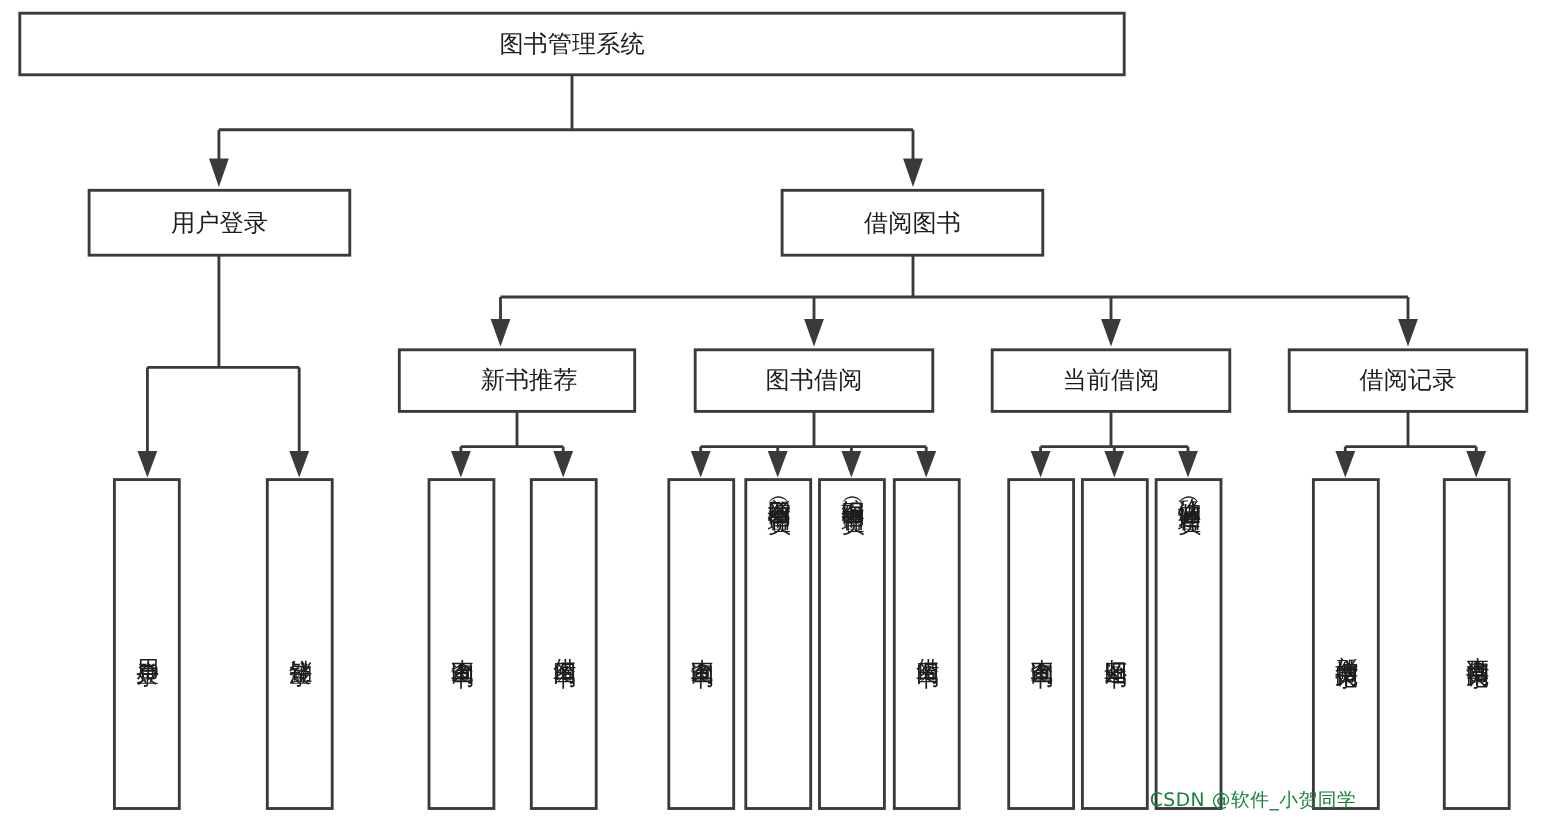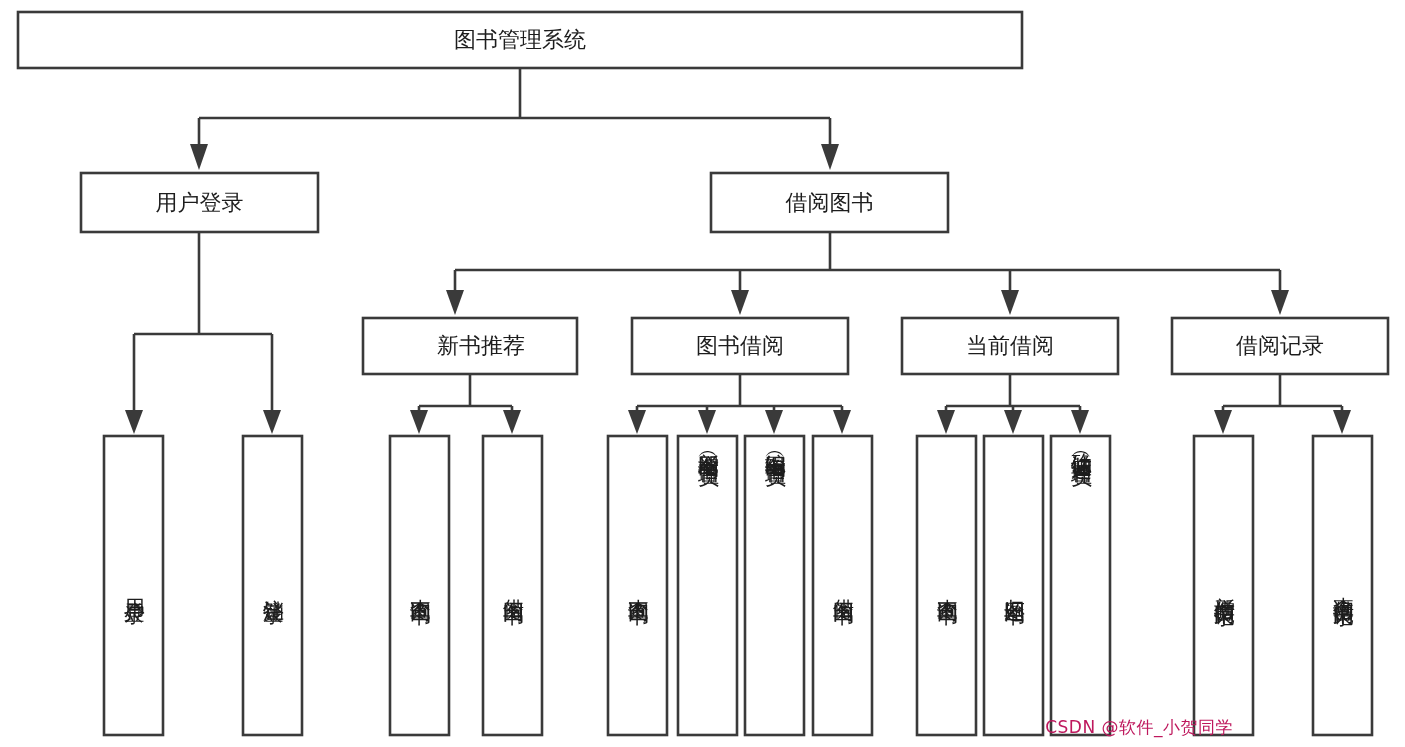--- a/index.html
+++ b/index.html
@@ -77,21 +77,21 @@
     font-size: 22px;
     color: #1d1d1d;
     white-space: nowrap;
   }
   #watermark {
     position: absolute;
     right: 12px;
     bottom: 8px;
     font-family: "DejaVu Sans", "Liberation Sans", sans-serif;
     font-size: 17px;
-    color: #be185d;
+    color: #15803d;
     letter-spacing: 0.5px;
     white-space: nowrap;
   }
 </style>
 </head>
 <body>
 
 <div id="diagram-root">
 
   <svg class="diagram-canvas" viewBox="0 0 1405 747" xmlns="http://www.w3.org/2000/svg">

